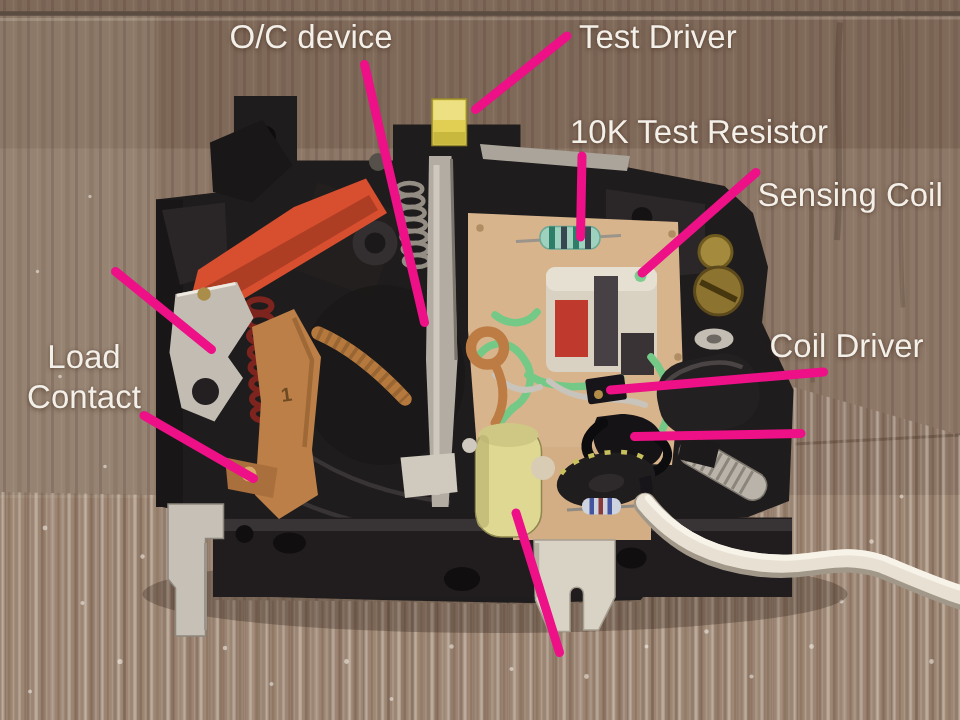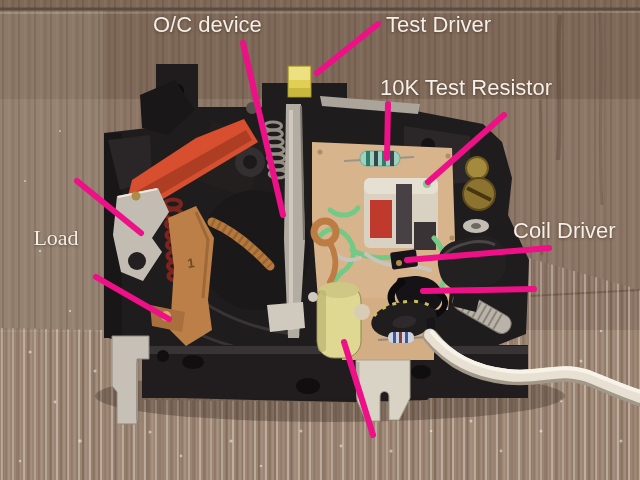--- a/index.html
+++ b/index.html
@@ -296,17 +296,19 @@
     <path class="leader" d="M96,277 L169,319"></path>
     <path class="leader" d="M549,248 L407,260"></path>
     <path class="leader" d="M534,289 L423,291"></path>
     <path class="leader" d="M373,435 L344,342"></path>
   </g>
 </svg>
 
 <div class="label" style="left:153px; top:12px;">O/C device</div>
 <div class="label" style="left:386px; top:12px;">Test Driver</div>
 <div class="label" style="left:344px; top:75px;margin-left:36px;">10K Test Resistor</div>
-<div class="label two-line" style="left:8px; top:224px; width:96px;font-family:Liberation Serif, serif;">
+<div class="label" style="left:505px; top:117px;">Sensing Coil</div>
+<div class="label two-line" style="left:8px; top:224px; width:96px;">
   <span>Load</span><br>
+  <span>Contact</span>
 </div>
 <div class="label" style="left:513px; top:218px;text-align:center;">Coil Driver</div>
 </div>
 
 </body></html>

